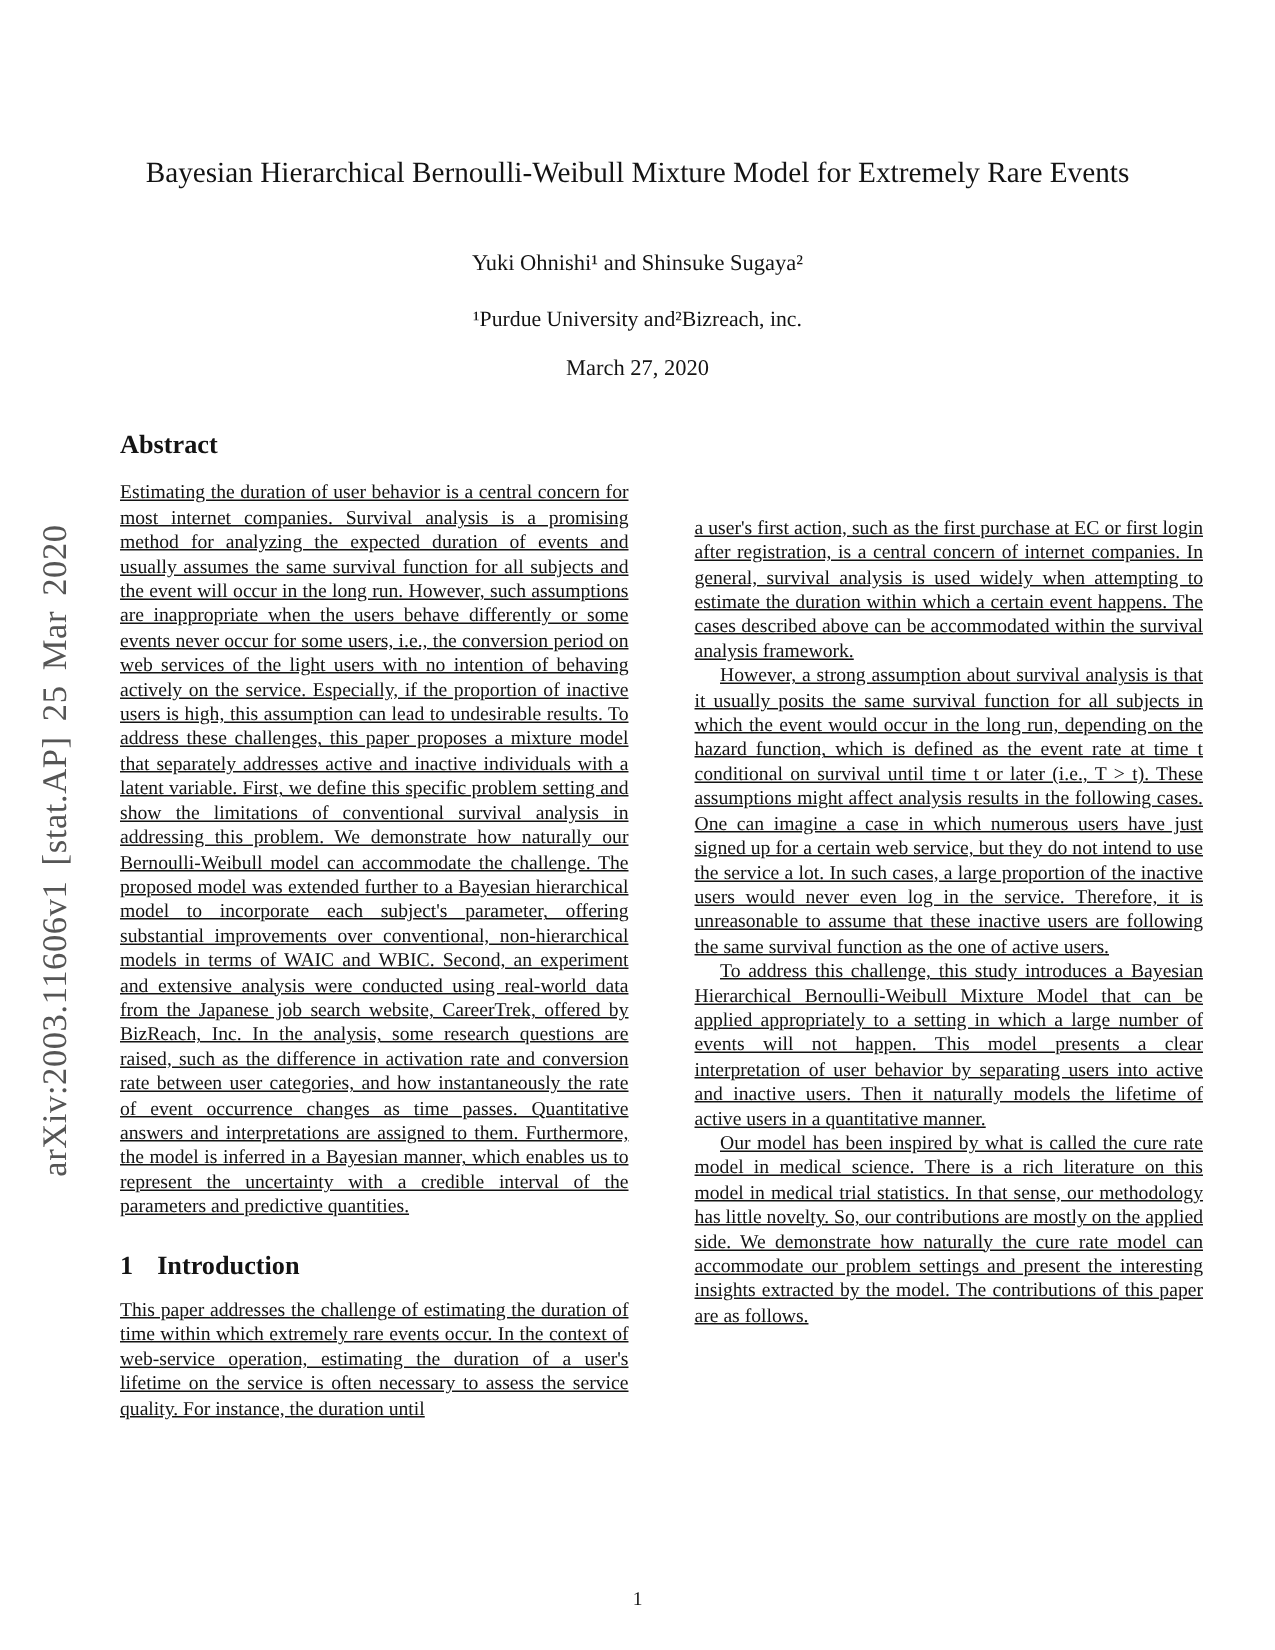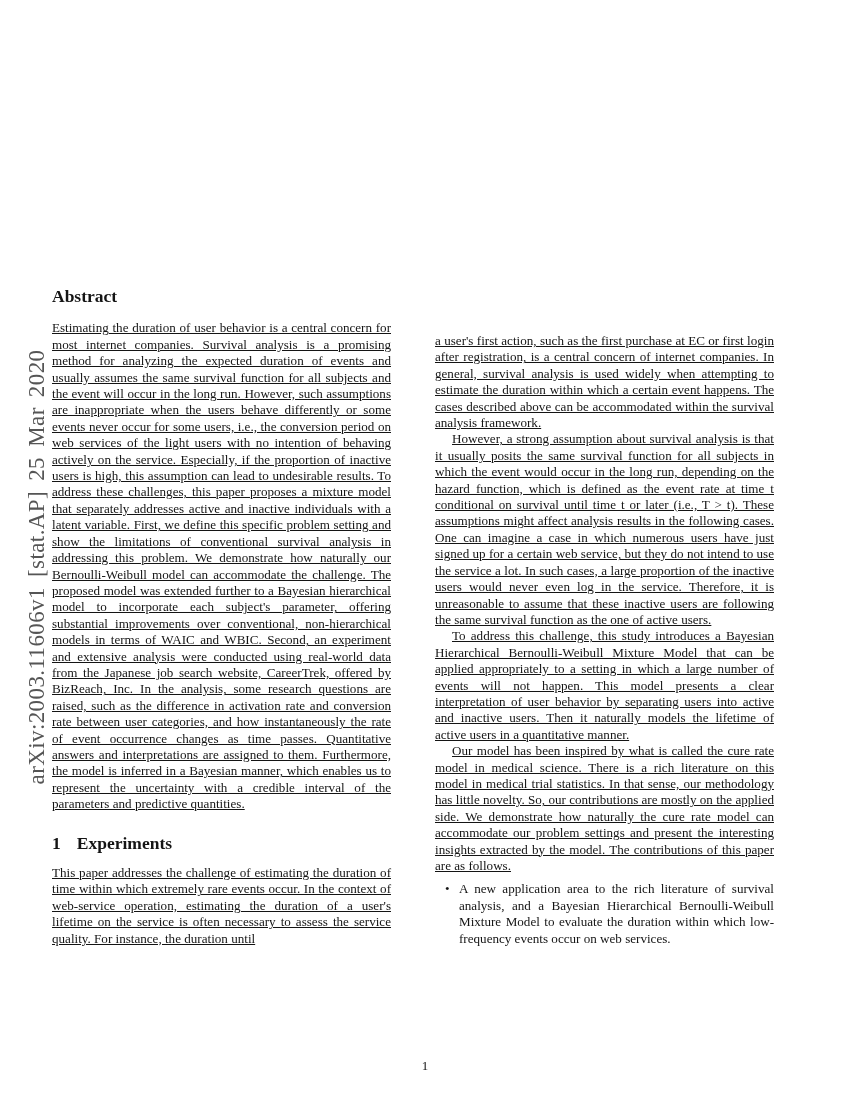--- a/index.html
+++ b/index.html
@@ -46,25 +46,25 @@
     margin-top: 20px;
     font-size: 14.5px;
   }
   .date {
     margin-top: 16px;
     font-size: 15px;
   }
   main.columns {
     position: absolute;
     top: 288px;
-    left: 52px;
+    left: 80px;
     width: 722px;
     display: flex;
     gap: 44px;
-    align-items: flex-end;
+    align-items: center;
   }
   .col {
     width: 346px;
     font-size: 13.1px;
     line-height: 16.4px;
     text-align: justify;
   }
   .abstract-heading {
     font-size: 17.5px;
     font-weight: bold;
@@ -114,40 +114,45 @@
     font-size: 13px;
   }
 </style>
 </head>
 <body>
 
 <div class="page">
 
   <div class="arxiv-sidebar">arXiv:2003.11606v1  [stat.AP]  25 Mar 2020</div>
 
+  <header class="titleblock">
+    <h1 class="paper-title">Bayesian Hierarchical Bernoulli-Weibull Mixture Model for Extremely Rare Events</h1>
+    <div class="authors">Yuki Ohnishi¹ and Shinsuke Sugaya²</div>
+    <div class="affiliation">¹Purdue University and²Bizreach, inc.</div>
+    <div class="date">March 27, 2020</div>
+  </header>
 
   <main class="columns">
 
     <section class="col">
       <h2 class="abstract-heading">Abstract</h2>
       <p class="abstract-body body-par">Estimating the duration of user behavior is a central concern for most internet companies. Survival analysis is a promising method for analyzing the expected duration of events and usually assumes the same survival function for all subjects and the event will occur in the long run. However, such assumptions are inappropriate when the users behave differently or some events never occur for some users, i.e., the conversion period on web services of the light users with no intention of behaving actively on the service. Especially, if the proportion of inactive users is high, this assumption can lead to undesirable results. To address these challenges, this paper proposes a mixture model that separately addresses active and inactive individuals with a latent variable. First, we define this specific problem setting and show the limitations of conventional survival analysis in addressing this problem. We demonstrate how naturally our Bernoulli-Weibull model can accommodate the challenge. The proposed model was extended further to a Bayesian hierarchical model to incorporate each subject's parameter, offering substantial improvements over conventional, non-hierarchical models in terms of WAIC and WBIC. Second, an experiment and extensive analysis were conducted using real-world data from the Japanese job search website, CareerTrek, offered by BizReach, Inc. In the analysis, some research questions are raised, such as the difference in activation rate and conversion rate between user categories, and how instantaneously the rate of event occurrence changes as time passes. Quantitative answers and interpretations are assigned to them. Furthermore, the model is inferred in a Bayesian manner, which enables us to represent the uncertainty with a credible interval of the parameters and predictive quantities.</p>
 
       <h2 class="section-heading">
-        <span class="secnum">1</span><span>Experiments</span>
+        <span class="secnum">1</span><span>Introduction</span>
       </h2>
       <p class="body-par">This paper addresses the challenge of estimating the duration of time within which extremely rare events occur. In the context of web-service operation, estimating the duration of a user's lifetime on the service is often necessary to assess the service quality. For instance, the duration until</p>
     </section>
 
     <section class="col">
       <p class="body-par">a user's first action, such as the first purchase at EC or first login after registration, is a central concern of internet companies. In general, survival analysis is used widely when attempting to estimate the duration within which a certain event happens. The cases described above can be accommodated within the survival analysis framework.</p>
       <p class="body-par indent">However, a strong assumption about survival analysis is that it usually posits the same survival function for all subjects in which the event would occur in the long run, depending on the hazard function, which is defined as the event rate at time t conditional on survival until time t or later (i.e., T &gt; t). These assumptions might affect analysis results in the following cases. One can imagine a case in which numerous users have just signed up for a certain web service, but they do not intend to use the service a lot. In such cases, a large proportion of the inactive users would never even log in the service. Therefore, it is unreasonable to assume that these inactive users are following the same survival function as the one of active users.</p>
       <p class="body-par indent">To address this challenge, this study introduces a Bayesian Hierarchical Bernoulli-Weibull Mixture Model that can be applied appropriately to a setting in which a large number of events will not happen. This model presents a clear interpretation of user behavior by separating users into active and inactive users. Then it naturally models the lifetime of active users in a quantitative manner.</p>
       <p class="body-par indent">Our model has been inspired by what is called the cure rate model in medical science. There is a rich literature on this model in medical trial statistics. In that sense, our methodology has little novelty. So, our contributions are mostly on the applied side. We demonstrate how naturally the cure rate model can accommodate our problem settings and present the interesting insights extracted by the model. The contributions of this paper are as follows.</p>
       <ul class="bullets">
-        <li>A new application area to the rich literature of survival analysis, and a Bayesian Hierarchical Bernoulli-Weibull Mixture Model to evaluate the duration within which low-frequency events occur on web services.</li>
       </ul>
     </section>
 
   </main>
 
   <footer class="pagefoot">
     <span>1</span>
   </footer>
 
 </div>

